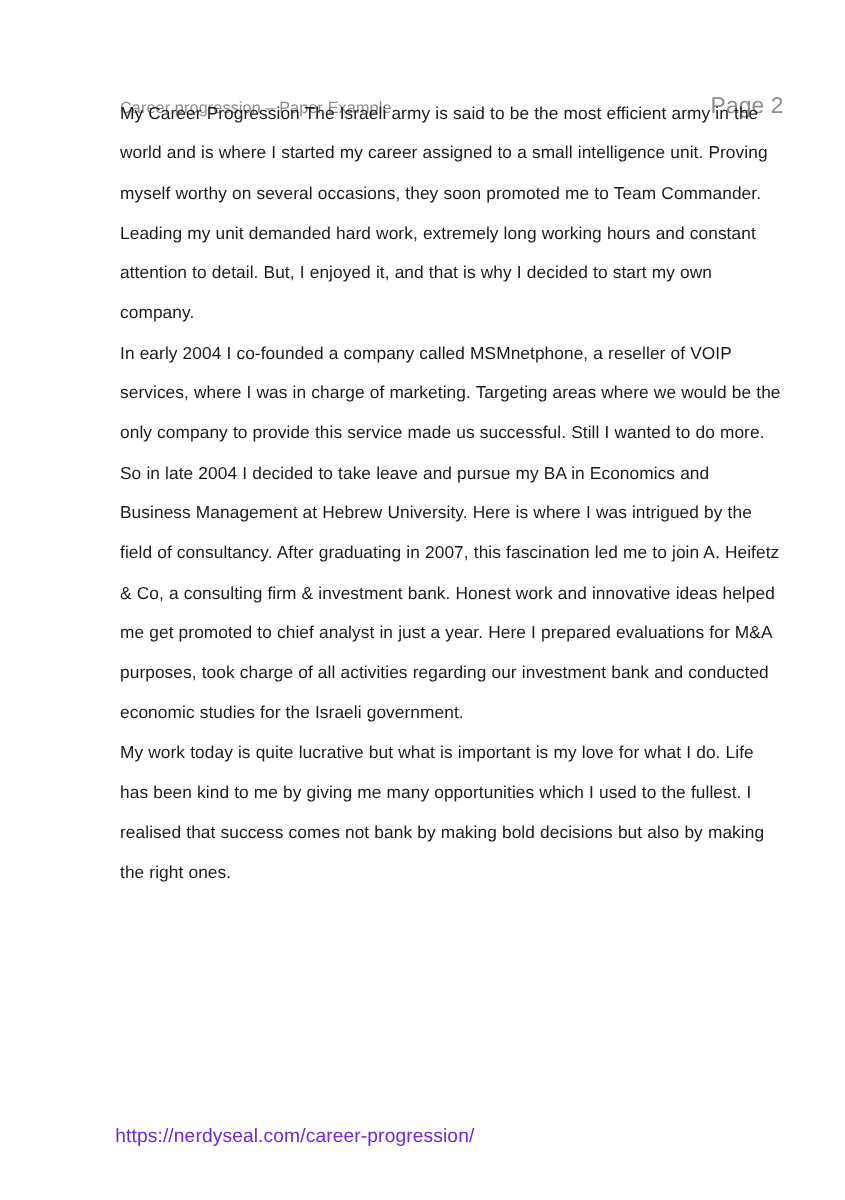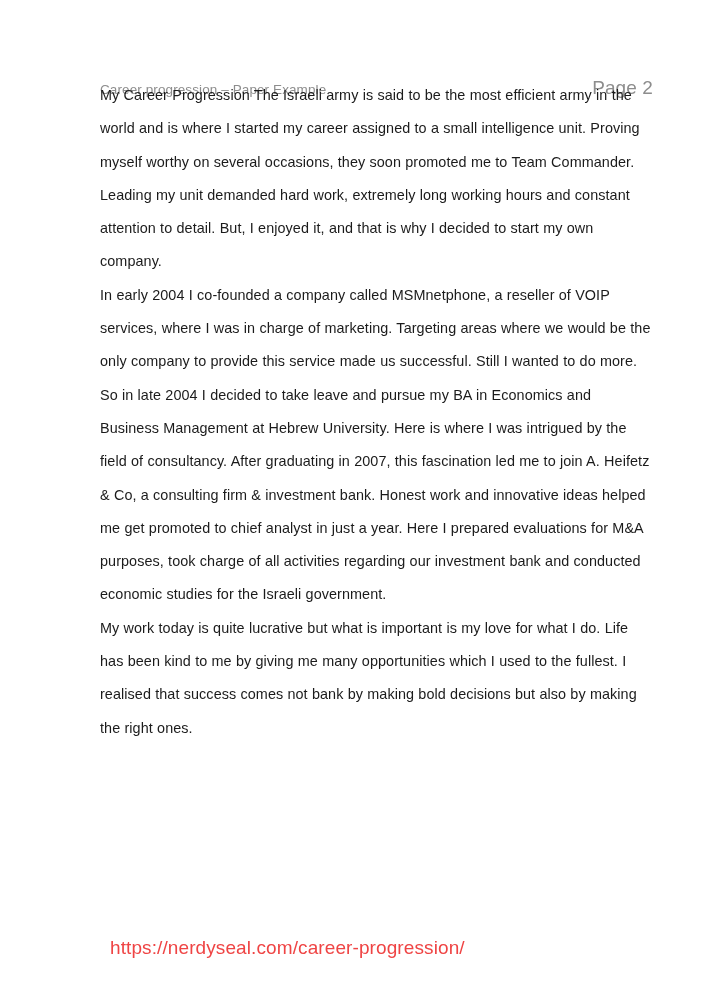--- a/index.html
+++ b/index.html
@@ -64,26 +64,26 @@
     line-height: 33.3px;
     color: #1b1b1b;
     text-align: left;
     letter-spacing: 0.005em;
     word-spacing: 0.012em;
   }
 
   
   .page-footer {
     position: absolute;
-    left: 110px;
+    left: 96px;
     top: 939px;
     width: 553px;
-    font-size: 19px;
+    font-size: 16px;
     line-height: 18px;
-    color: #ef4444;
+    color: #6d28d9;
     letter-spacing: 0.1px;
     white-space: nowrap;
   }
 </style>
 </head>
 <body>
 
 <div class="page">
 
   <div class="page-header">

